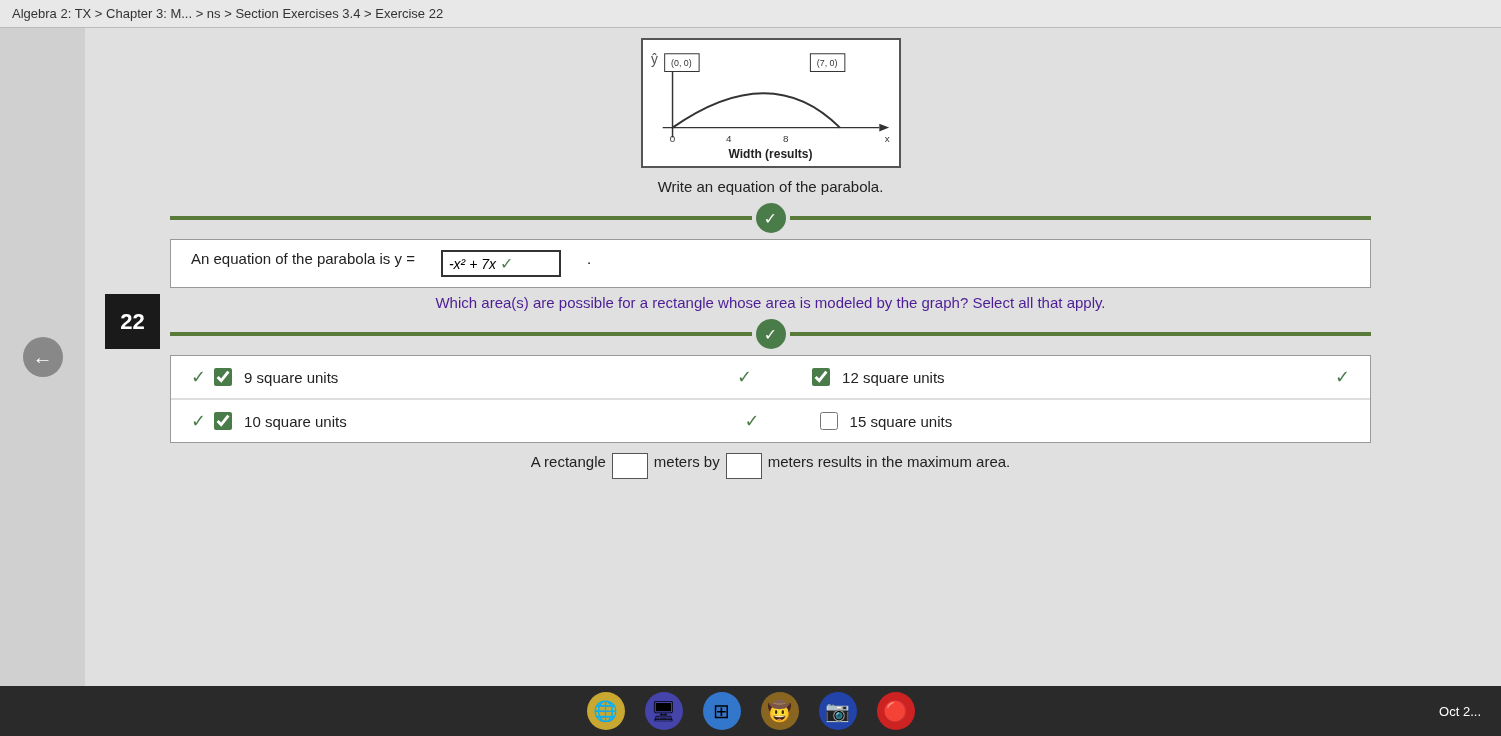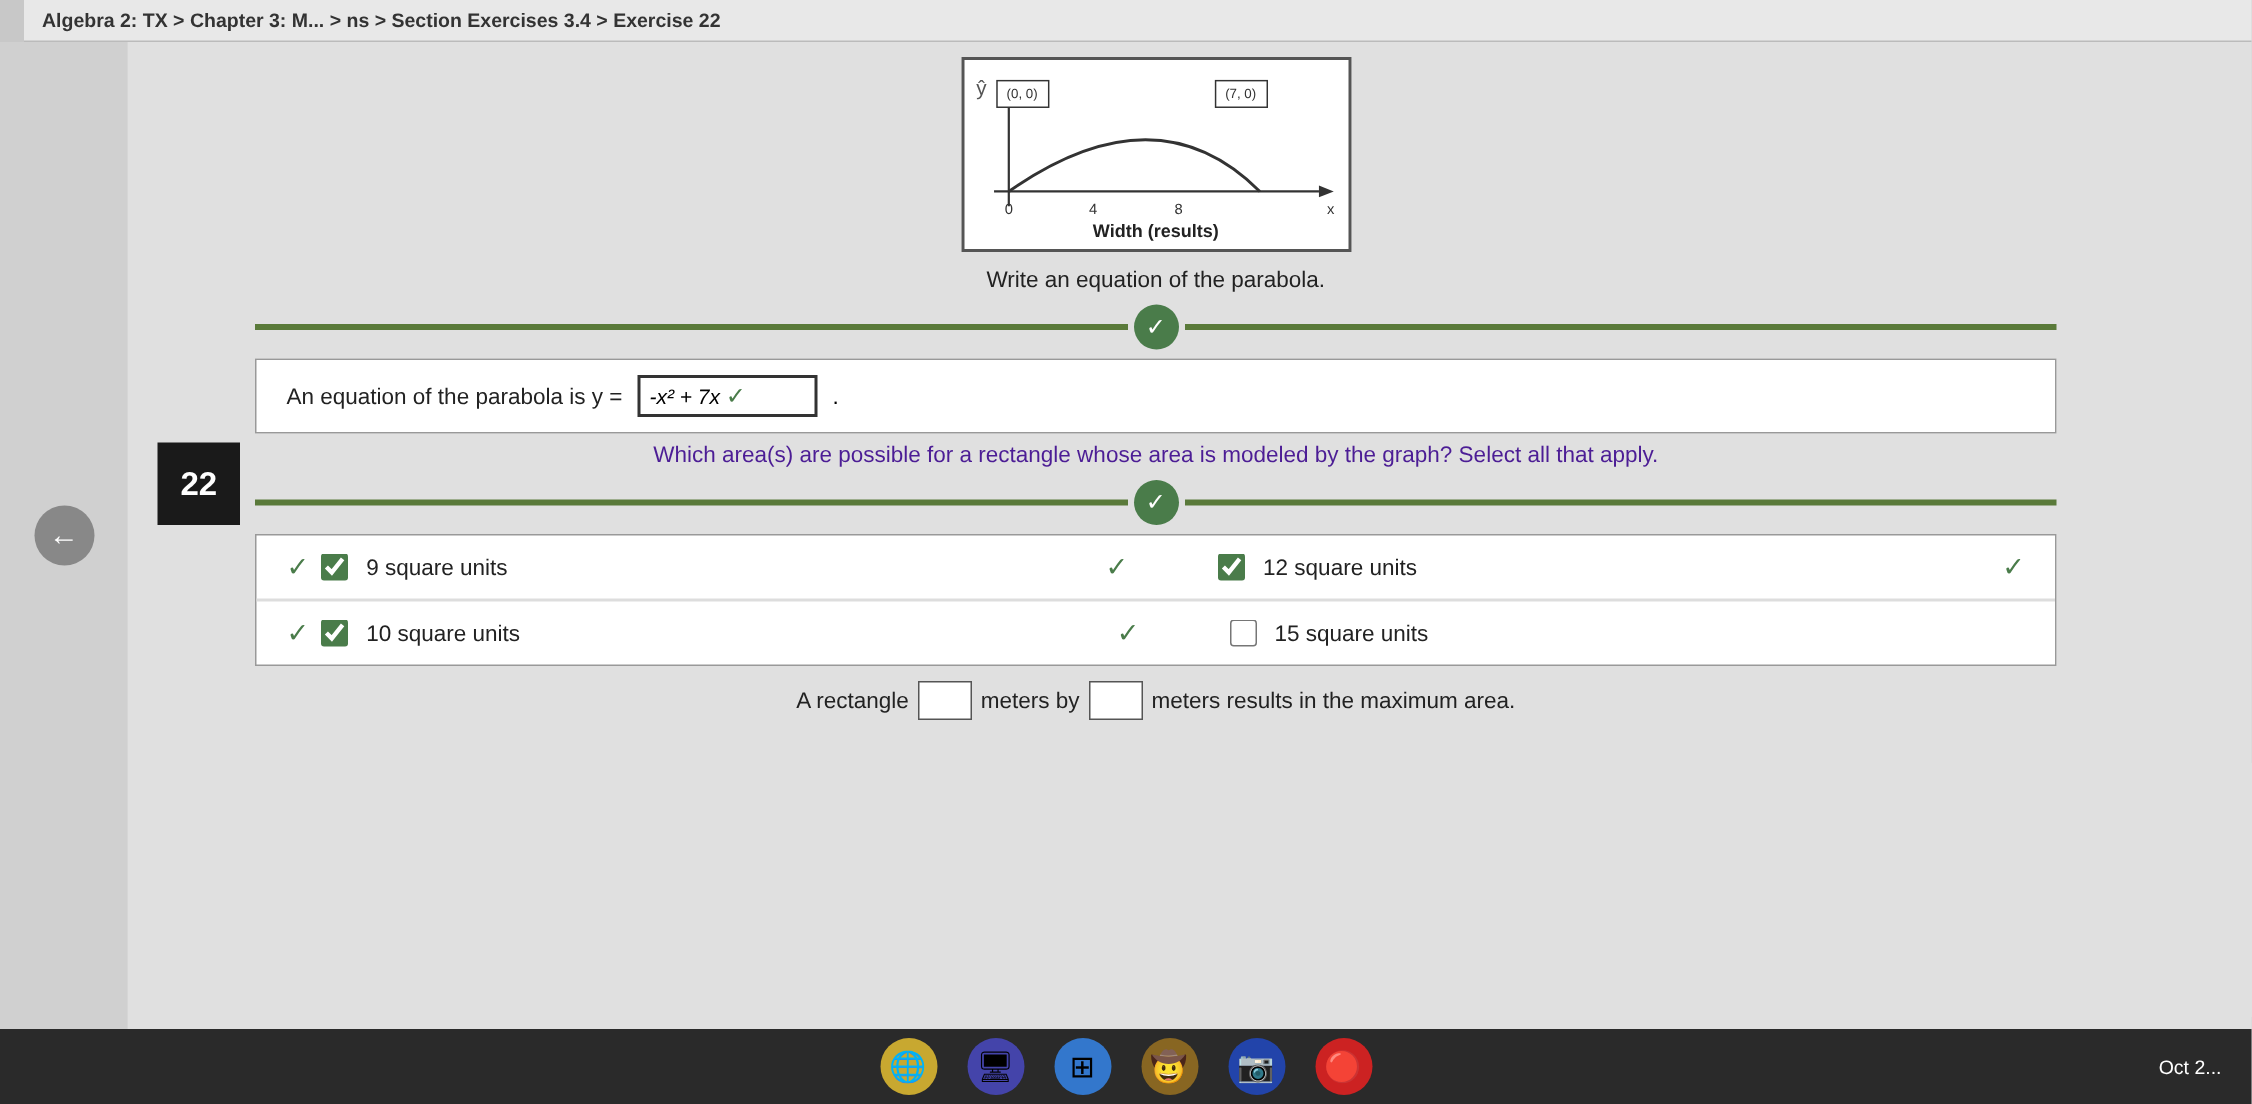--- a/index.html
+++ b/index.html
@@ -9,31 +9,30 @@
       width: 1501px;
       height: 736px;
       overflow: hidden;
       position: relative;
     }
 
     
     .breadcrumb-bar {
       position: absolute;
       top: 0;
-      left: 16px;
+      left: 0;
       right: 0;
       height: 28px;
       background: #e8e8e8;
       display: flex;
       align-items: center;
       padding: 6px 12px;
       font-size: 13px;
       color: #333;
       border-bottom: 1px solid #bbb;
-      font-weight: bold;
     }
 
     
     .left-sidebar {
       position: absolute;
       top: 28px;
       left: 0;
       width: 85px;
       bottom: 50px;
       background: #d0d0d0;
@@ -171,21 +170,21 @@
     }
 
     .max-dim-text {
       font-size: 15px;
       color: #222;
       margin-bottom: 15px;
     }
 
     .rect-input-row {
       display: flex;
-      align-items: center;
+      align-items: flex-start;
       justify-content: center;
       font-size: 15px;
       color: #222;
       gap: 6px;
     }
 
     .small-input {
       border: 1px solid #555;
       width: 36px;
       height: 26px;
@@ -327,21 +326,21 @@
 
     <div class="write-equation-text">Write an equation of the parabola.</div>
 
     <div style="display:flex; align-items:center; justify-content:center; margin:6px 0;">
       <div style="height:4px; background:#5a7a3a; flex:1;"></div>
       <div style="width:30px; height:30px; border-radius:50%; background:#4a7c4a; display:flex; align-items:center; justify-content:center; color:white; font-size:16px; margin:0 4px;">✓</div>
       <div style="height:4px; background:#5a7a3a; flex:1;"></div>
     </div>
 
     <div class="section-block">
-      <div class="section-inner" style="display:flex; align-items:center; gap:6px;">
+      <div class="section-inner" style="display:flex; align-items:flex-start; gap:22px;">
         <span style="font-size:15px; color:#222;">An equation of the parabola is y =</span>
         <div class="answer-input-box" style="border:2px solid #333; padding:2px 6px; font-size:14px; min-width:120px; background:white;">
           <span style="font-style:italic;">-x² + 7x</span>
           <span style="color:#4a7c4a; font-size:16px;">✓</span>
         </div>
         <span style="font-size:15px;">.</span>
       </div>
     </div>
 
     <div class="question-section" style="margin-top:6px; position:relative;">

